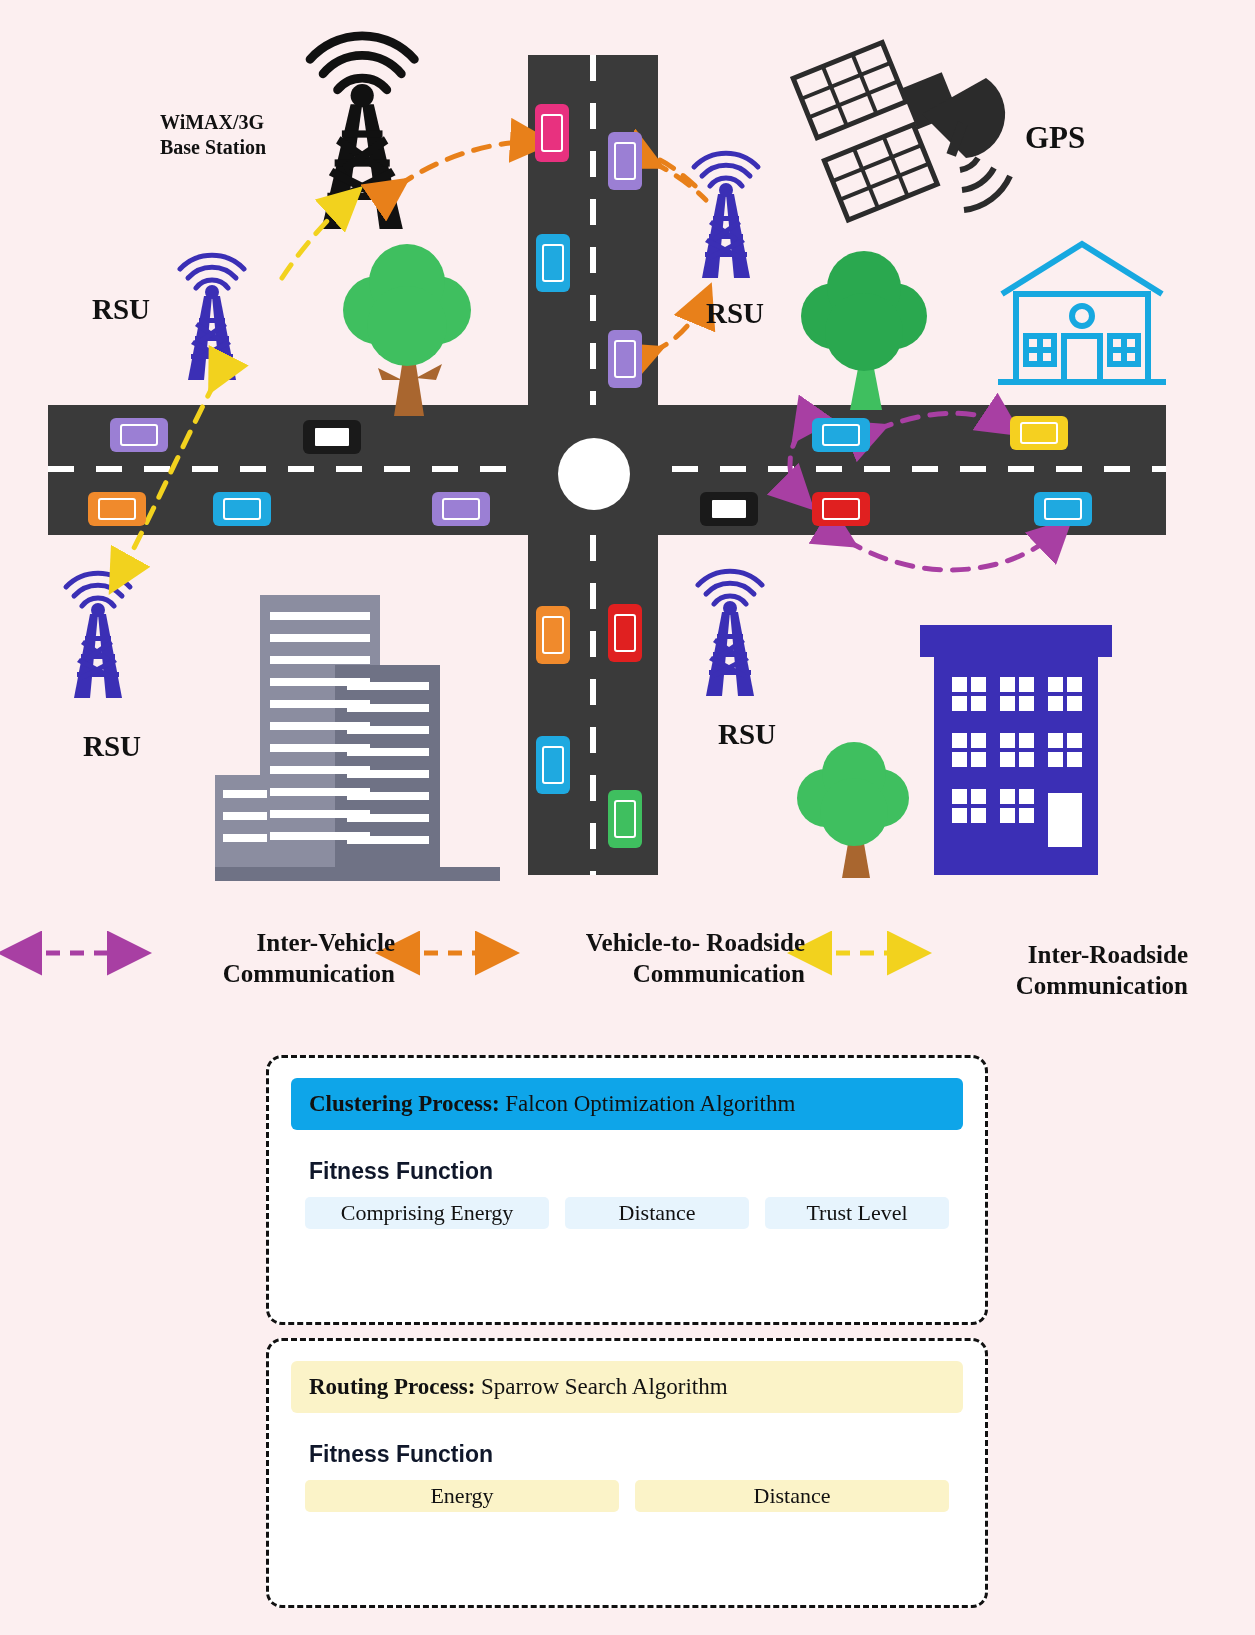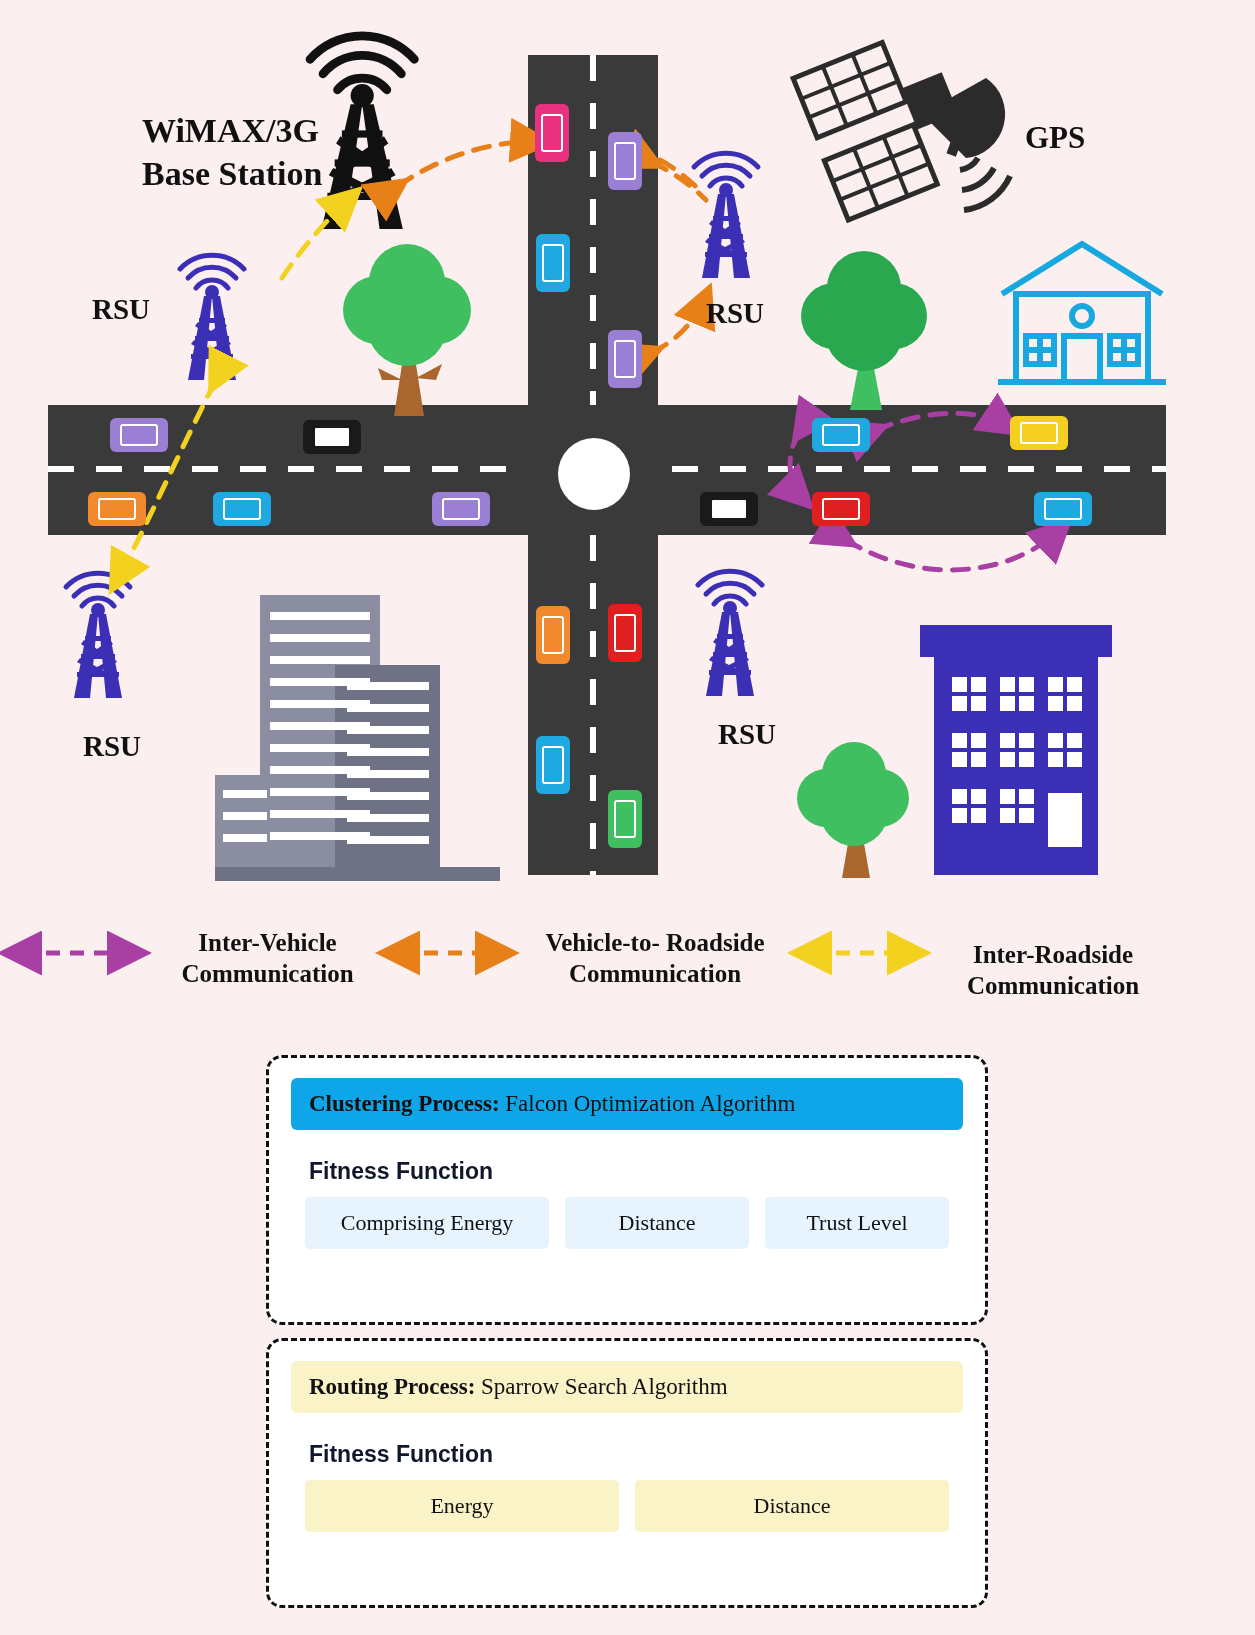--- a/index.html
+++ b/index.html
@@ -47,37 +47,37 @@
   .car.v .win{left:6px;top:10px;right:6px;bottom:10px;}
   .label{
     position:absolute;font-weight:bold;color:#111;
     font-family:"Liberation Serif", serif;
   }
 
   
   .legend{
     position:absolute;left:0;top:915px;width:1255px;height:85px;
   }
-  .legend-item{position:absolute;text-align:center;font-weight:bold;font-size:25px;line-height:1.25;color:#111;}
+  .legend-item{position:absolute;text-align:right;font-weight:bold;font-size:25px;line-height:1.25;color:#111;}
 
   
   .panel{
     position:absolute;border:3px dashed #111;border-radius:16px;background:#fff;
   }
   .panel-title{
     margin:20px 22px 0 22px;border-radius:6px;padding:13px 18px;font-size:23px;color:#111;
   }
   .panel-title b{font-weight:bold;}
   .ff-box{
     margin:14px 22px 20px 22px;border-radius:6px;padding:10px 14px 16px 14px;background:#fff;
   }
   .ff-title{font-size:23px;font-weight:bold;color:#0f172a;margin:4px 4px 12px 4px;font-family:"Liberation Sans",sans-serif;}
   .ff-row{display:flex;gap:16px;}
   .ff-cell{
-    flex:1;text-align:center;border-radius:5px;padding:13px 6px;font-size:22px;color:#111;
+    flex:1;text-align:center;border-radius:5px;padding:3px 6px;font-size:22px;color:#111;
   }
 </style>
 </head>
 <body>
 
 <div class="stage">
 
   <div class="road-h"></div>
   <div class="road-v"></div>
   <div class="dash-h"></div>
@@ -336,21 +336,21 @@
   <div class="car v" style="left:608px;top:604px;background:#e02020">
       <span class="win"></span>
     </div>
   <div class="car v" style="left:536px;top:736px;background:#1fa9e0">
       <span class="win"></span>
     </div>
   <div class="car v" style="left:608px;top:790px;background:#3fbf5f">
       <span class="win"></span>
     </div>
 
-  <div class="label" style="left:142px;top:110px;font-size:34px;line-height:1.25;">
+  <div class="label" style="left:160px;top:110px;font-size:20px;line-height:1.25;">
     <div>WiMAX/3G</div>
     <div>Base Station</div>
   </div>
   <div class="label" style="left:1025px;top:120px;font-size:31px;">GPS</div>
   <div class="label" style="left:92px;top:293px;font-size:29px;">RSU</div>
   <div class="label" style="left:83px;top:730px;font-size:29px;">RSU</div>
   <div class="label" style="left:706px;top:297px;font-size:29px;">RSU</div>
   <div class="label" style="left:718px;top:718px;font-size:29px;">RSU</div>
 
   <div class="legend">

